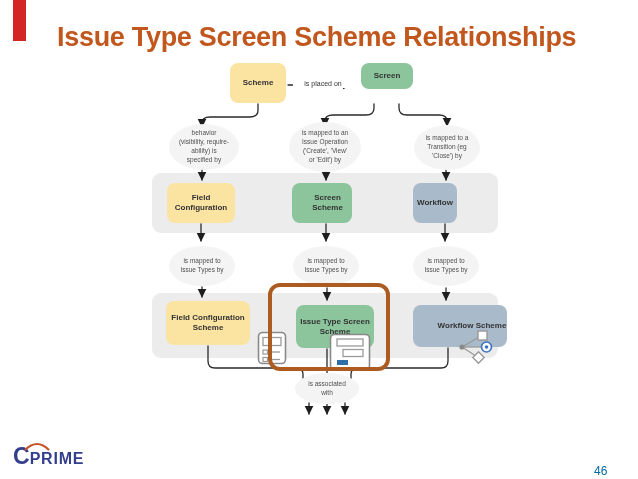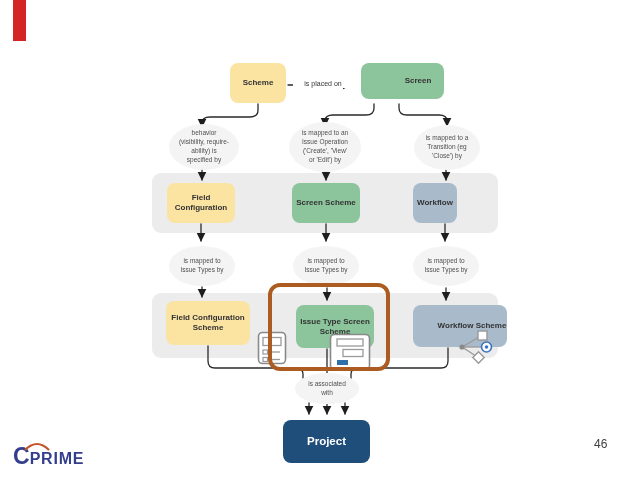--- a/index.html
+++ b/index.html
@@ -22,23 +22,23 @@
 
   .node { position:absolute; display:flex; align-items:center; justify-content:center;
     text-align:center; font-weight:bold; color:#333; border-radius:8px;
     white-space:pre-line; line-height:1.25; z-index:3; font-size:8px; }
   .yellow   { background:var(--yellow,#FBE3A2); }
   .green    { background:var(--green,#8CC49C); }
   .bluegray { background:var(--bluegray,#A9BACA); }
   .navy     { background:var(--navy,#1F4E7B); color:#fff; }
 
   #field  { left:230px; top:63px;  width:56px; height:40px; }
-  #screen { left:361px; top:63px;  width:52px; height:36px;padding-left:31px; }
+  #screen { left:361px; top:63px;  width:52px; height:26px; }
   #fc     { left:167px; top:183px; width:68px; height:40px; }
-  #ss     { left:292px; top:183px; width:68px; height:40px; }
+  #ss     { left:292px; top:183px; width:49px; height:40px;padding-left:11px; }
   #wf     { left:413px; top:183px; width:44px; height:40px; }
   #fcs    { left:166px; top:301px; width:84px; height:44px; }
   #itss   { left:296px; top:305px; width:78px; height:43px; }
   #wfs    { left:413px; top:305px; width:70px; height:42px;padding-left:24px; }
   #project{ left:283px; top:420px; width:87px; height:43px; font-size:11.5px; }
 
   .ellipse { position:absolute; background:#f4f4f4; border-radius:50%;
     display:flex; align-items:center; justify-content:center; text-align:center;
     font-size:6.5px; color:#4f4f4f; white-space:pre-line; line-height:1.35; z-index:3; }
   #e-behavior   { left:169px; top:124px; width:70px; height:46px; }
@@ -61,29 +61,30 @@
   #icon-list     { left:257px; top:331px; }
   #icon-form     { left:329px; top:333px; }
   #icon-workflow { left:453px; top:328px; }
 
   .logo { position:absolute; left:13px; top:443px; display:flex; align-items:baseline;
     color:var(--logo,#333E8C); z-index:2; }
   .logo-c    { font-size:23px; font-weight:600; }
   .logo-rest { font-size:16px; font-weight:700; letter-spacing:0.8px; }
   .logo-arc  { position:absolute; left:10px; top:-2px; }
 
-  .page-num { position:absolute; left:594px; top:437px; font-size:12px;
-    color:#404040; z-index:2; }
+  .page-num { position:absolute; left:594px; top:464px; font-size:12px;
+    color:#0369a1; z-index:2; }
 </style>
 </head>
 <body>
 
 <div class="slide">
 
   <div class="red-bar"></div>
+  <h1 class="title">Issue Type Screen Scheme Relationships</h1>
 
   <div class="band" id="band1"></div>
   <div class="band" id="band2"></div>
 
   <svg id="connectors" width="638" height="479">
     <defs>
       <marker id="ah" markerWidth="8" markerHeight="8" refX="6.5" refY="3.5" orient="auto">
         <path d="M0,0 L7,3.5 L0,7 Z" fill="#1e1e1e"></path>
       </marker>
     </defs>
@@ -167,21 +168,20 @@
     <line x1="9" y1="19" x2="26" y2="30" stroke="#999" stroke-width="1.3"></line>
     <circle cx="9" cy="19" r="2.6" fill="#8a8a8a"></circle>
     <rect x="25" y="3" width="9" height="9" fill="#fff" stroke="#999" stroke-width="1.4"></rect>
     <circle cx="33.5" cy="19" r="5" fill="#fff" stroke="#3b74c0" stroke-width="1.6"></circle>
     <circle cx="33.5" cy="19" r="1.8" fill="#3b74c0"></circle>
     <rect x="21.5" y="25.5" width="8" height="8" fill="#fff" stroke="#999" stroke-width="1.4" transform="rotate(45 25.5 29.5)"></rect>
   </svg>
 
   <div class="ellipse" id="e-assoc">is associated
 with</div>
-  <div class="node navy" id="project">Project</div>
 
   <div class="logo">
     <svg class="logo-arc" width="28" height="10" viewBox="0 0 28 10">
       <path d="M2,9 Q14,-3 26,9" stroke="#C4552B" stroke-width="2.2" fill="none"></path>
     </svg>
     <span class="logo-c">C</span>
       <span class="logo-rest">PRIME</span>
   </div>
 
   <div class="page-num">46</div>

